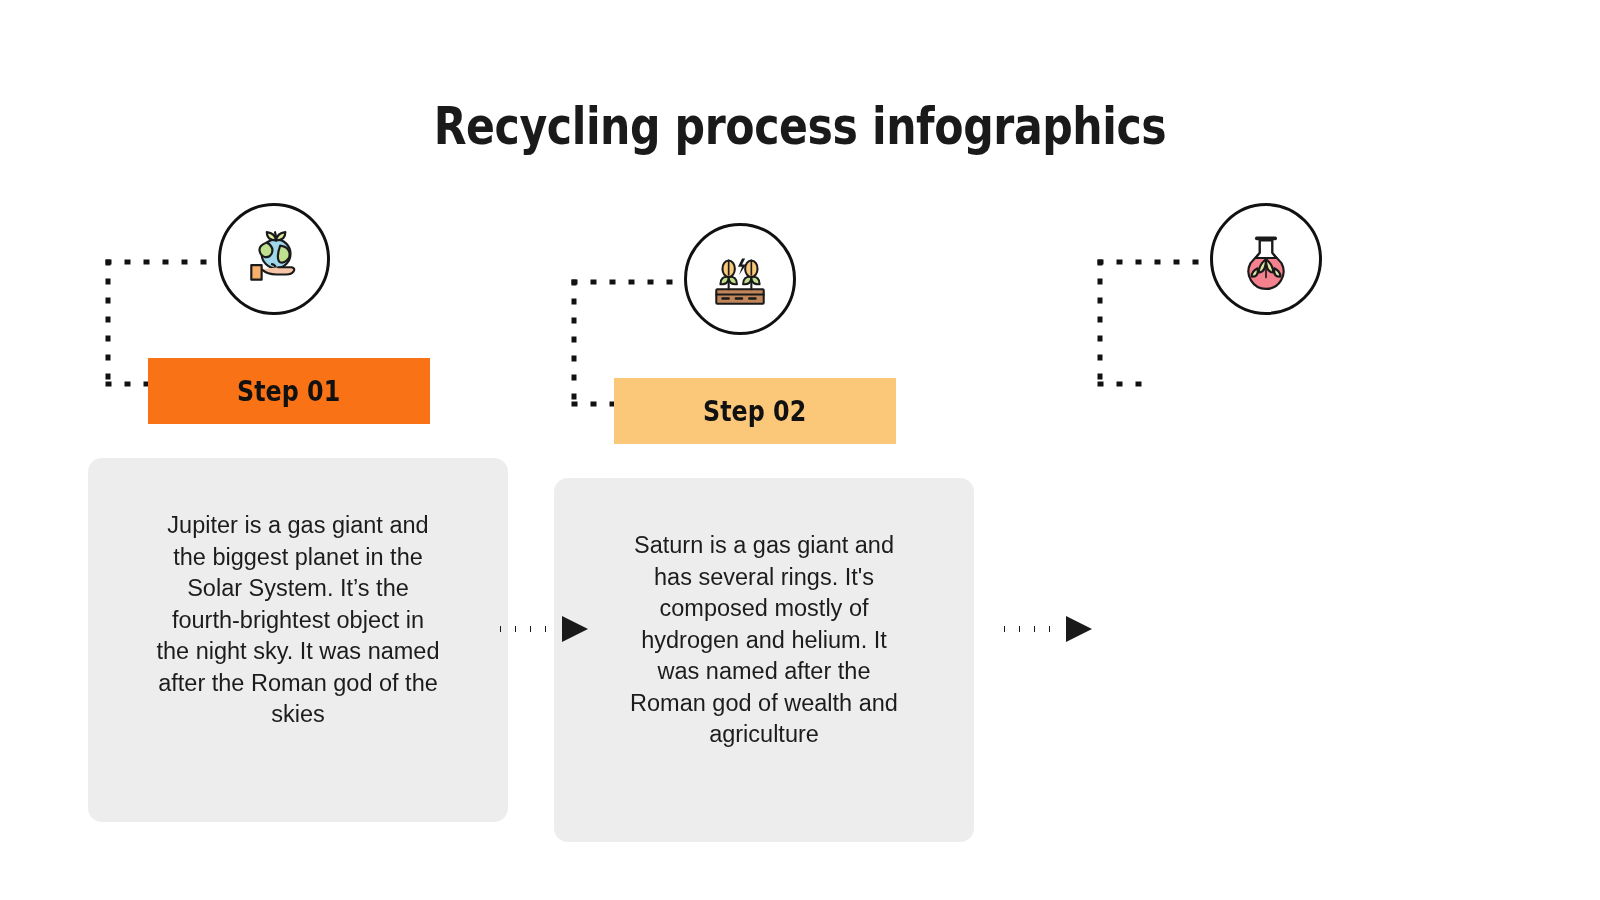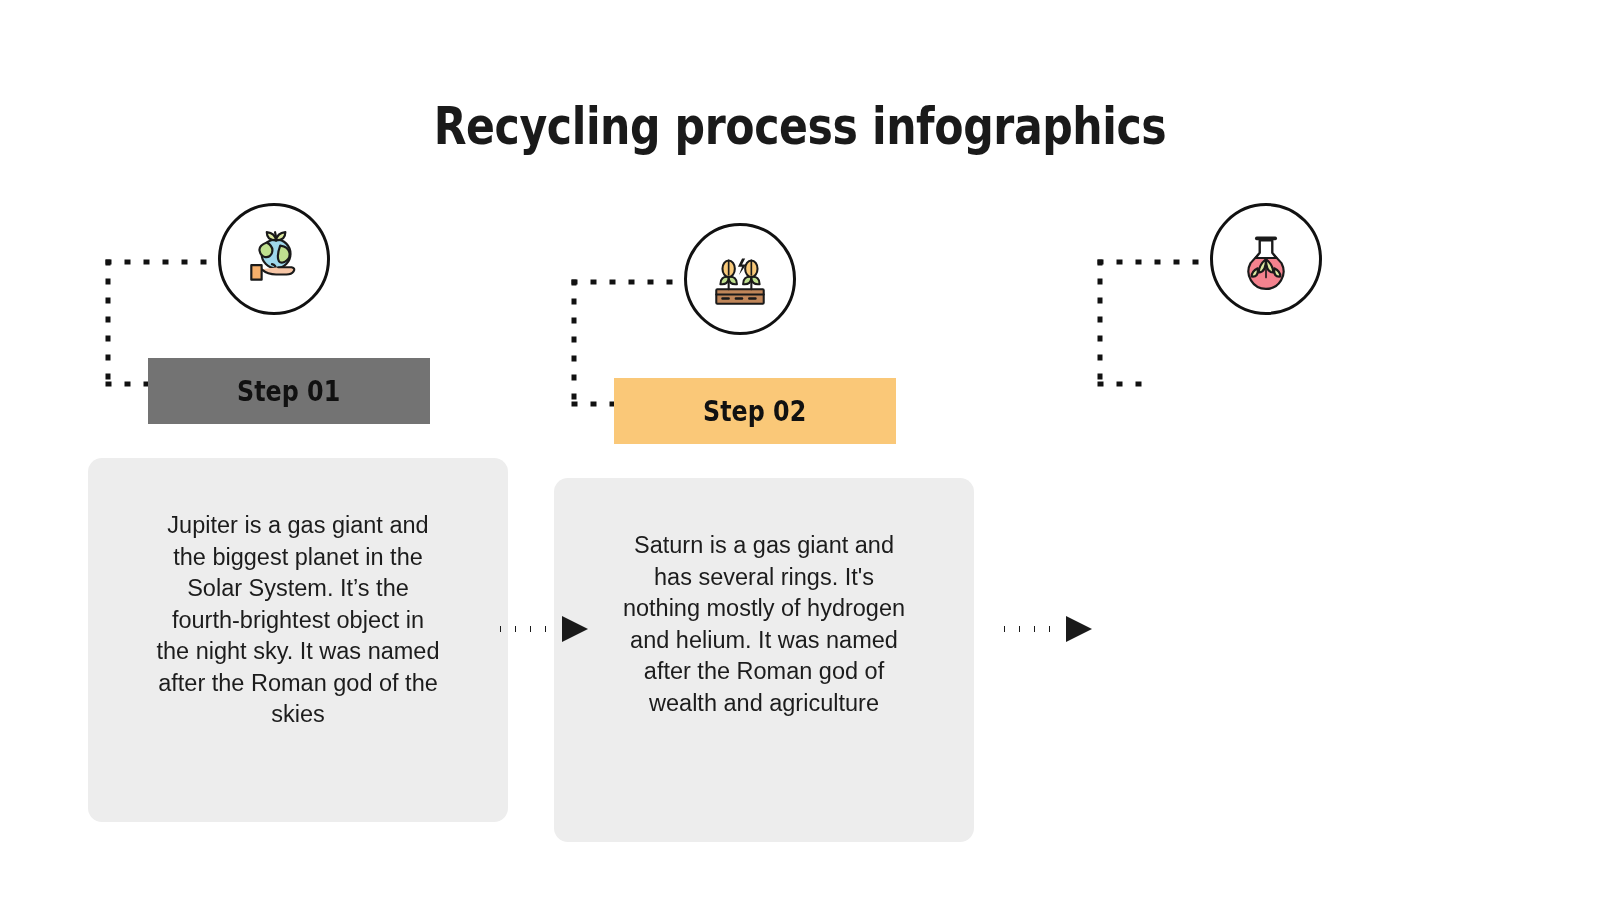--- a/index.html
+++ b/index.html
@@ -166,21 +166,21 @@
           <path d="M34 14 q-1 -7 -9 -8 q0 8 9 8 z" fill="#DCE9A0"></path>
           <path d="M34 14 q1 -7 9 -8 q0 8 -9 8 z" fill="#DCE9A0"></path>
           <path d="M34 14 q0 -5 -1 -8" fill="none"></path>
 
           <path d="M20 42 q6 5 14 5 h10 q5 0 7 -3 q2 -3 -2 -4 h-13" fill="#F7C6A6"></path>
           <path d="M20 40 v12 h-10 v-14 h10 z" fill="#F7B06B"></path>
         </g>
       </svg>
     </div>
 
-    <div class="step-bar" style="background:#737373">
+    <div class="step-bar" style="background:#f97316">
       <span>Step 01</span>
     </div>
 
     <div class="card">
       <p>Jupiter is a gas giant and the biggest planet in the Solar System. It’s the fourth-brightest object in the night sky. It was named after the Roman god of the skies</p>
     </div>
   </div>
 
   <div class="column" id="col-2">
 
@@ -214,21 +214,21 @@
           <path d="M34 12 l-4 8 h4 l-3 8 l7 -10 h-4 l3 -6 z" fill="#1a1a1a" stroke="none"></path>
         </g>
       </svg>
     </div>
 
     <div class="step-bar" style="background:#FAC878">
       <span>Step 02</span>
     </div>
 
     <div class="card">
-      <p>Saturn is a gas giant and has several rings. It's nothing mostly of hydrogen and helium. It was named after the Roman god of wealth and agriculture</p>
+      <p>Saturn is a gas giant and has several rings. It's composed mostly of hydrogen and helium. It was named after the Roman god of wealth and agriculture</p>
     </div>
   </div>
 
   <div class="column" id="col-3">
 
     <svg class="bracket" viewBox="0 0 200 140">
       <path d="M8 10 H 176" fill="none" stroke="#111111" stroke-width="5" stroke-linecap="square" stroke-dasharray="1 18"></path>
       <path d="M8 10 V 132" fill="none" stroke="#111111" stroke-width="5" stroke-linecap="square" stroke-dasharray="1 18"></path>
       <path d="M8 132 H 62" fill="none" stroke="#111111" stroke-width="5" stroke-linecap="square" stroke-dasharray="1 18"></path>
     </svg>

